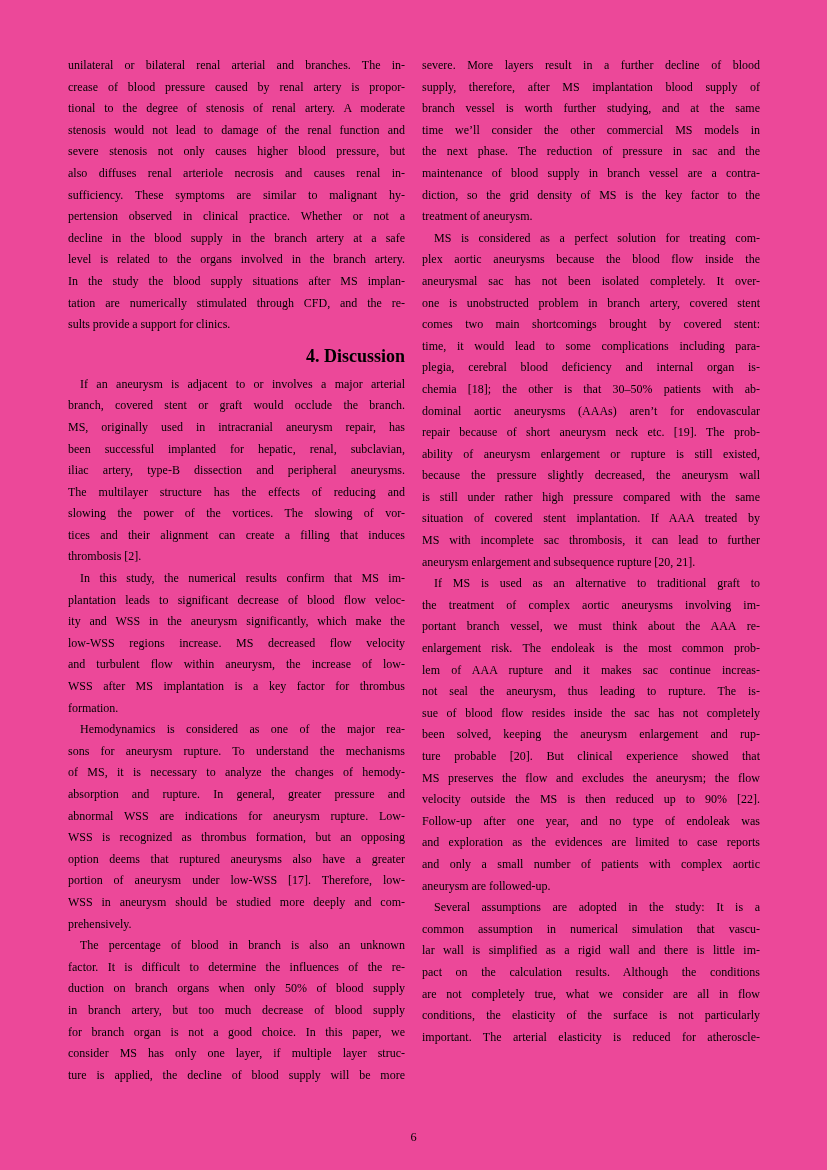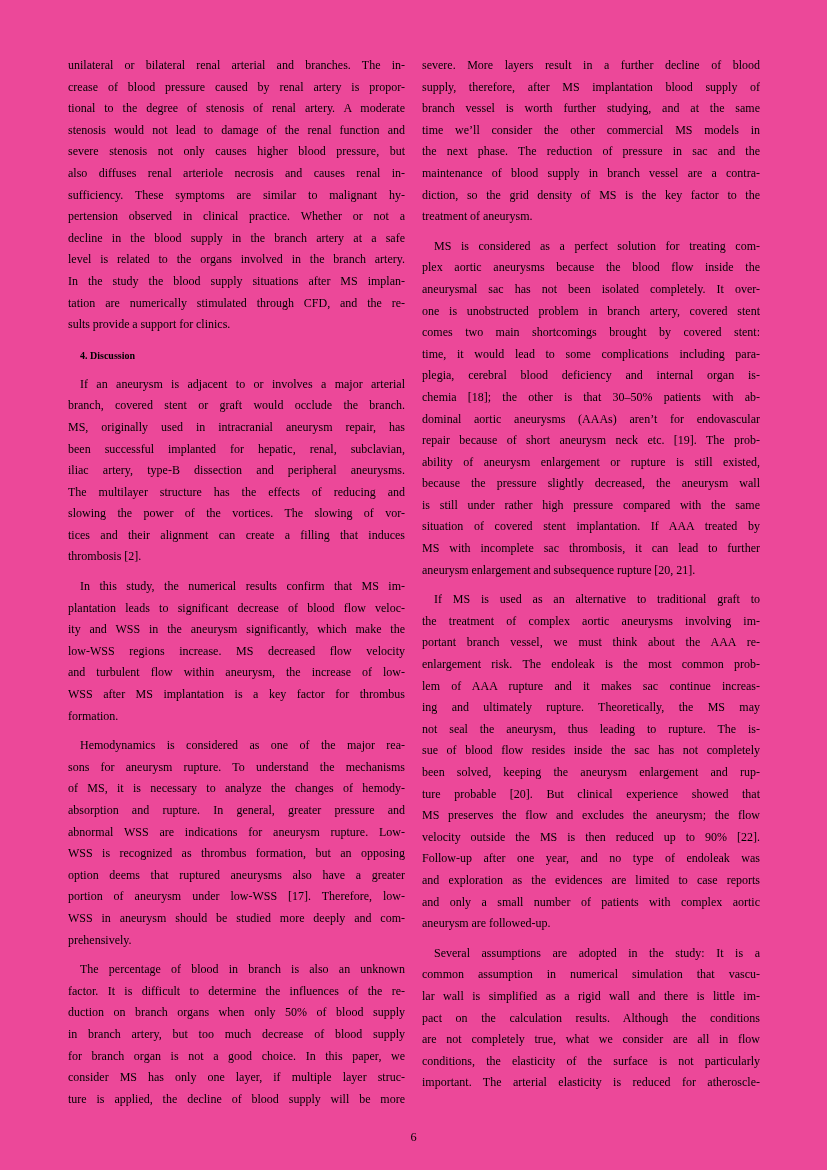--- a/index.html
+++ b/index.html
@@ -32,27 +32,27 @@
     font-size: 12px;
     line-height: 21.6px;
     height: 21.6px;
     text-align: justify;
     text-align-last: justify;
     overflow: hidden;
     word-spacing: -0.2px;
     hyphens: none;
   }
   .line.para-end { text-align-last: left; }
-  .line.first-line { text-indent: 12px; margin-top: 8px; }
+  .line.first-line { text-indent: 12px; }
   .section-heading {
-    font-size: 10px;
+    font-size: 18px;
     font-weight: 700;
     line-height: 20px;
     margin: 10px 0 8px 12px;
-    text-align: left;
+    text-align: right;
   }
   .footer {
     position: absolute;
     top: 1127px;
     left: 0;
     width: 827px;
     text-align: center;
     font-size: 12.3px;
     line-height: 21.6px;
   }
@@ -148,21 +148,20 @@
         <div class="line">situation of covered stent implantation. If AAA treated by</div>
         <div class="line">MS with incomplete sac thrombosis, it can lead to further</div>
         <div class="line para-end">aneurysm enlargement and subsequence rupture [20, 21].</div>
       </div>
       <div class="paragraph">
         <div class="line first-line">If MS is used as an alternative to traditional graft to</div>
         <div class="line">the treatment of complex aortic aneurysms involving im-</div>
         <div class="line">portant branch vessel, we must think about the AAA re-</div>
         <div class="line">enlargement risk. The endoleak is the most common prob-</div>
         <div class="line">lem of AAA rupture and it makes sac continue increas-</div>
-        <div class="line">ing and ultimately rupture. Theoretically, the MS may</div>
         <div class="line">not seal the aneurysm, thus leading to rupture. The is-</div>
         <div class="line">sue of blood flow resides inside the sac has not completely</div>
         <div class="line">been solved, keeping the aneurysm enlargement and rup-</div>
         <div class="line">ture probable [20]. But clinical experience showed that</div>
         <div class="line">MS preserves the flow and excludes the aneurysm; the flow</div>
         <div class="line">velocity outside the MS is then reduced up to 90% [22].</div>
         <div class="line">Follow-up after one year, and no type of endoleak was</div>
         <div class="line">and exploration as the evidences are limited to case reports</div>
         <div class="line">and only a small number of patients with complex aortic</div>
         <div class="line para-end">aneurysm are followed-up.</div>

